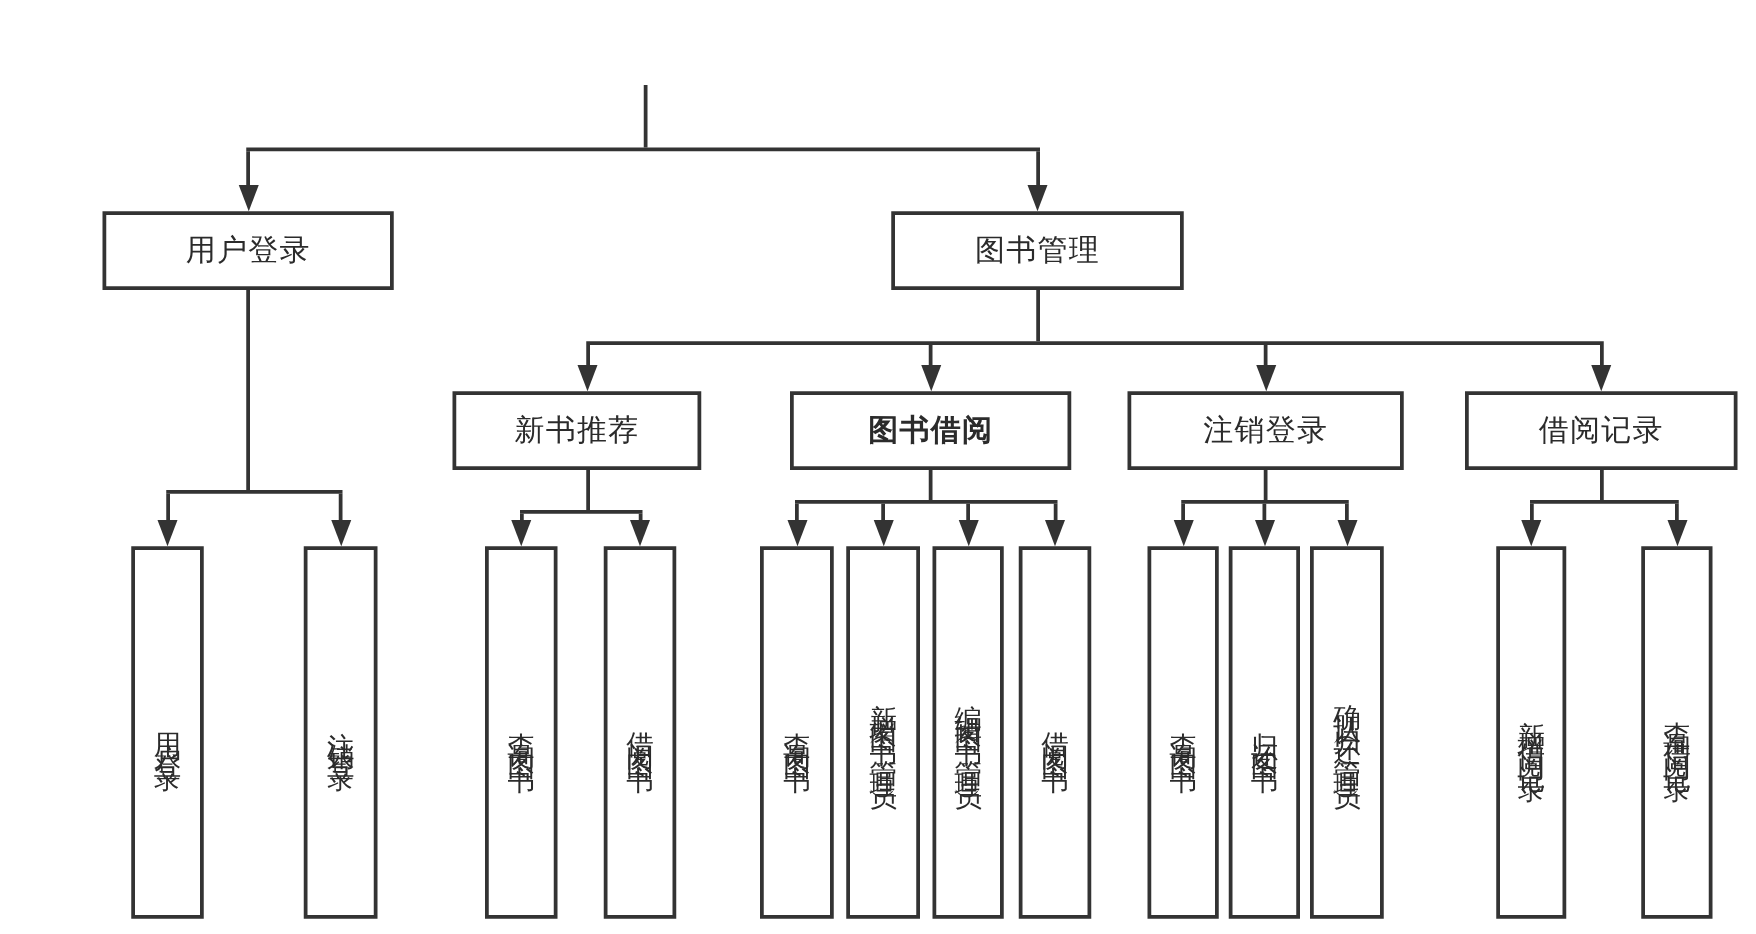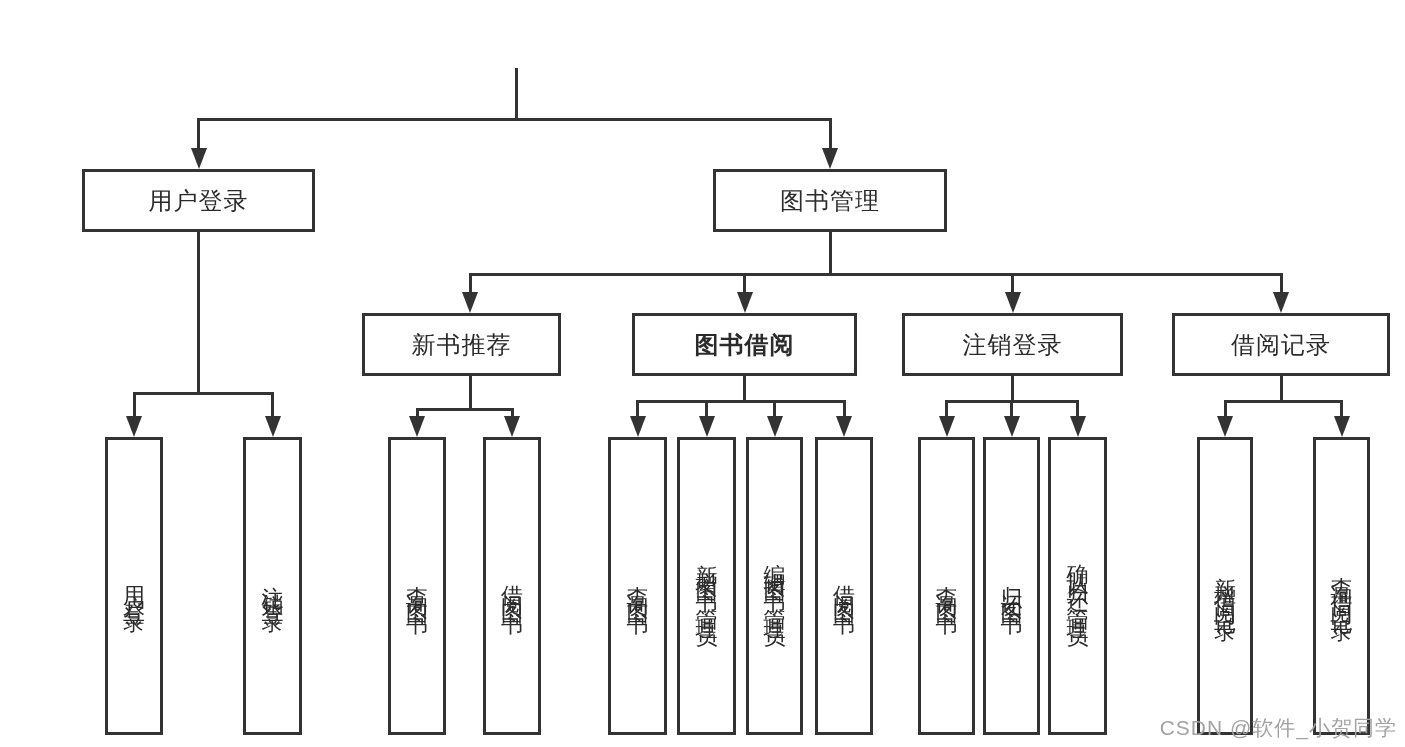--- a/index.html
+++ b/index.html
@@ -53,21 +53,20 @@
     letter-spacing:1px;
     color:var(--wm,#a3a3a3);
     z-index:5;
     white-space:nowrap;
   }
 </style>
 </head>
 <body>
 
 <div class="canvas" style="width: 1405px; height: 747px; --bg: #ffffff; --line: #333333; --box-bg: #ffffff; --text: #2b2b2b; --wm: #a3a3a3;">
-  <div class="watermark">CSDN @软件_小贺同学</div>
     <div class="node" style="left: 82px; top: 169px; width: 233px; height: 63px;">
       <span class="label">用户登录</span>
     </div>
     <div class="node" style="left: 713px; top: 169px; width: 234px; height: 63px; text-align: right;">
       <span class="label">图书管理</span>
     </div>
     <div class="node" style="left: 362px; top: 313px; width: 199px; height: 63px;">
       <span class="label">新书推荐</span>
     </div>
     <div class="node" style="left: 632px; top: 313px; width: 225px; height: 63px; font-weight: bold;">

